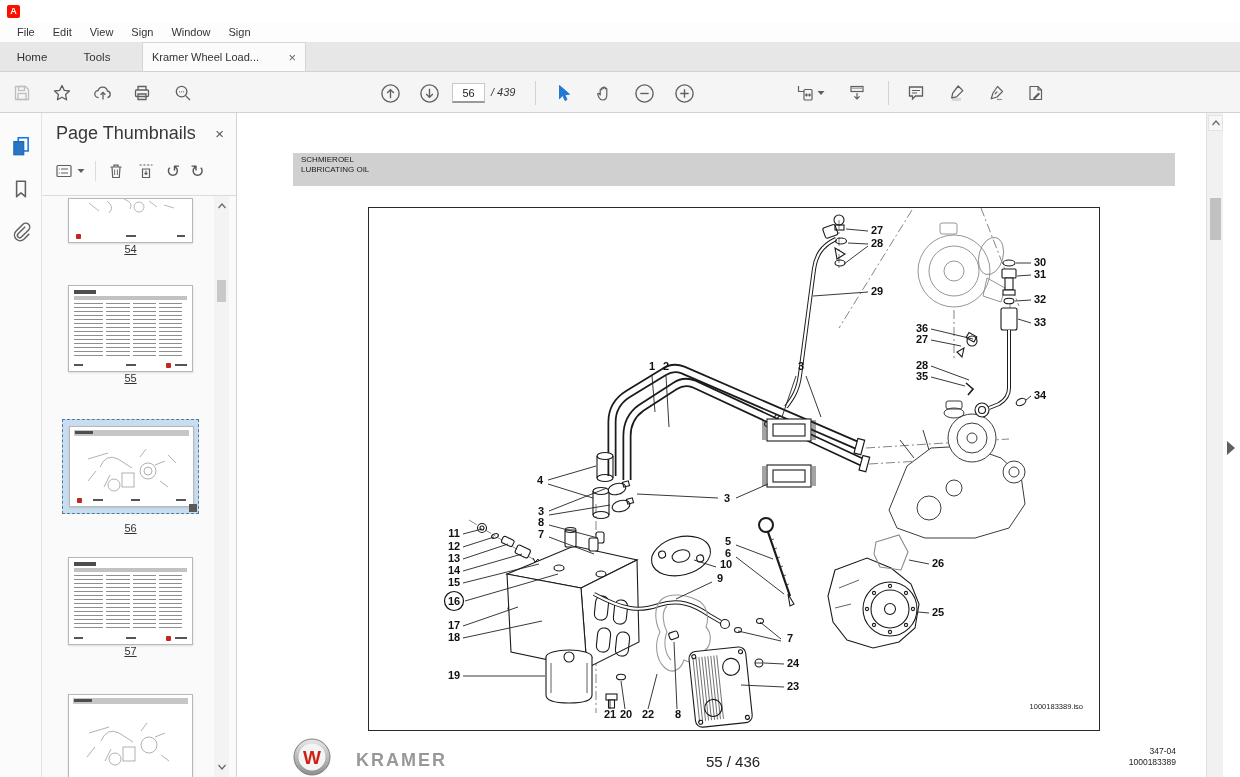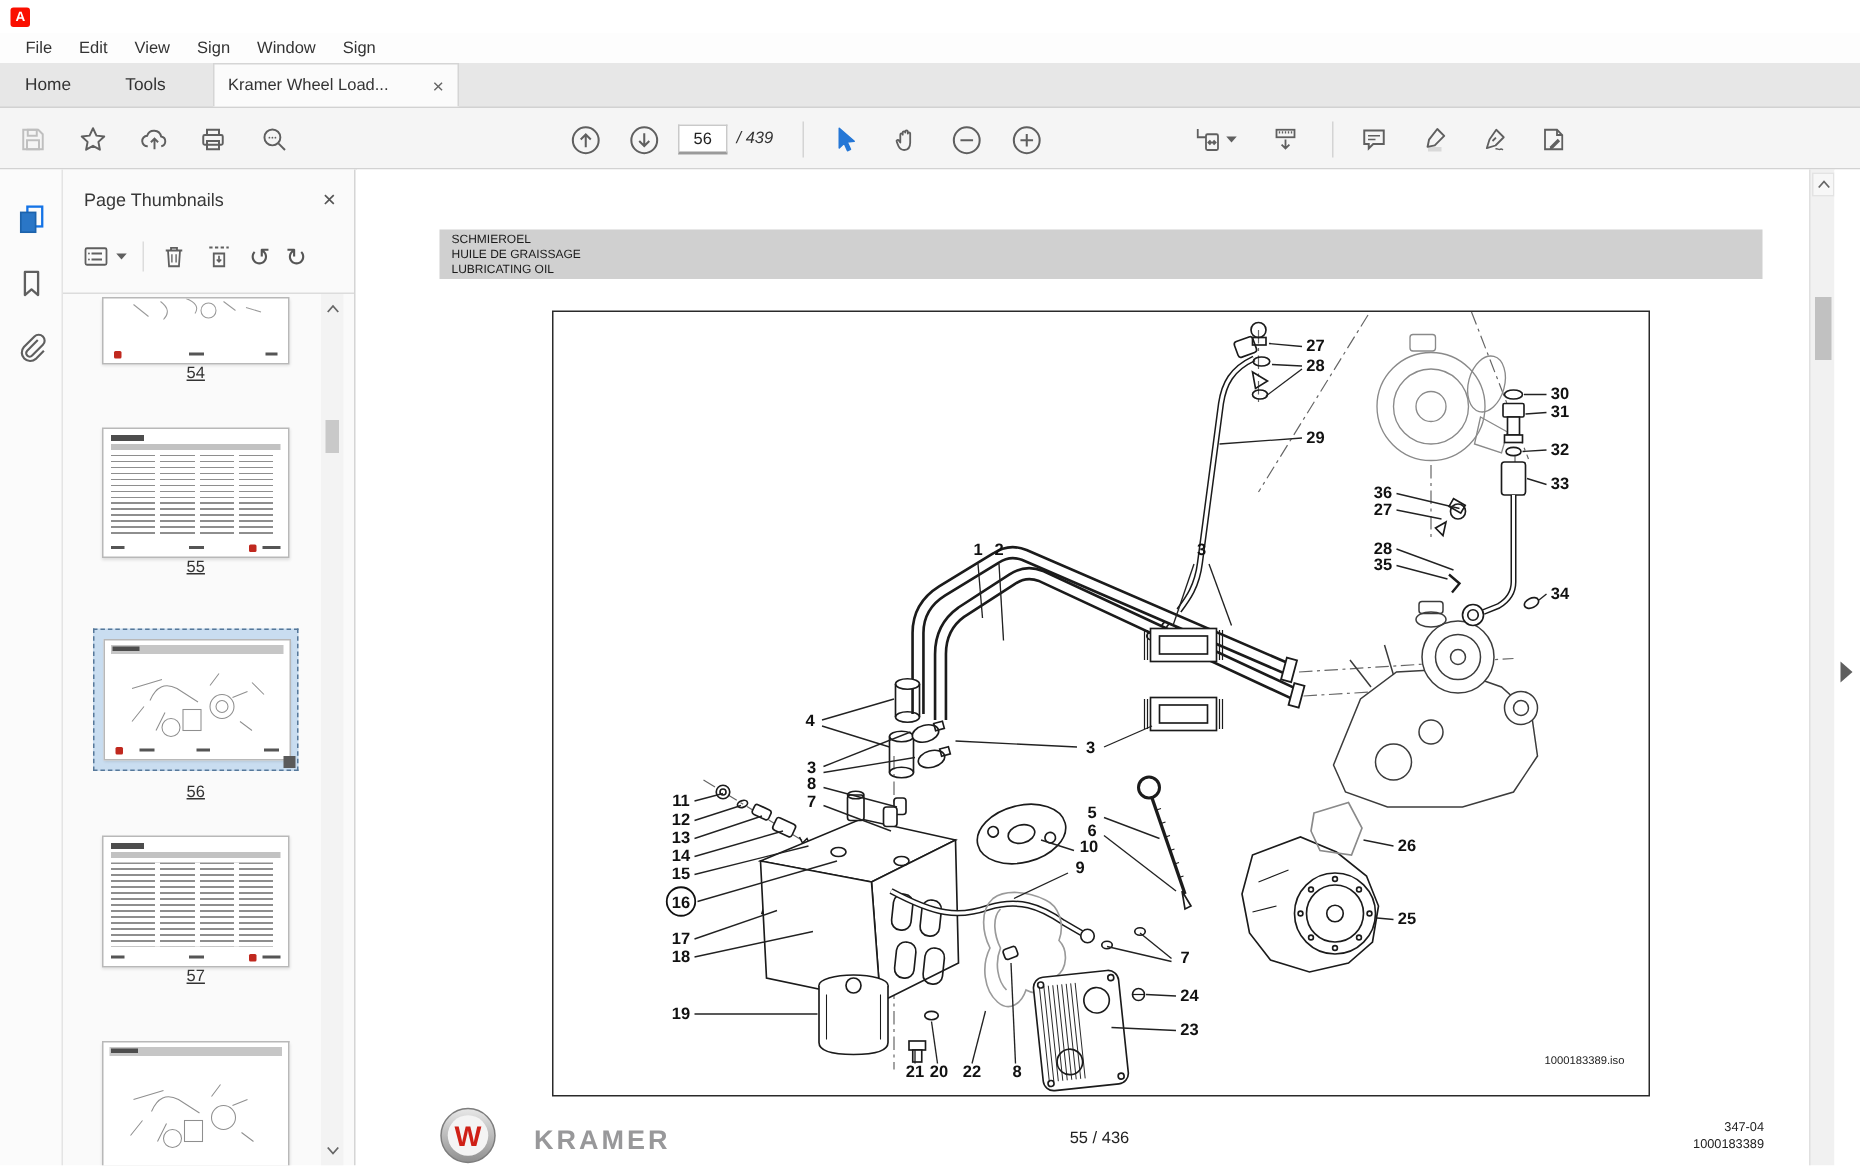--- a/index.html
+++ b/index.html
@@ -52,21 +52,21 @@
   
   .rail { position:absolute; left:0; top:0; width:42px; height:664px; background:#fbfbfb;
     border-right:1px solid #e4e4e4; }
   .rail-btn { position:absolute; left:10px; width:22px; height:22px; }
 
   
   .panel { position:absolute; left:42px; top:0; width:195px; height:664px; background:#fafafa;
     border-right:1px solid #d5d5d5; }
   .panel-header { position:absolute; left:14px; top:10px; right:8px; height:20px; display:flex;
     align-items:center; justify-content:space-between; }
-  .panel-title { font-size:12px; color:#383838; }
+  .panel-title { font-size:18px; color:#383838; }
   .panel-close { font-size:15px; color:#555; padding:0 4px; }
   .panel-tools { position:absolute; left:12px; top:44px; height:28px; display:flex;
     align-items:center; gap:10px; }
   .ptool { display:flex; align-items:center; }
   .ptool .uglyph { font-size:17px; color:#555; line-height:1; }
   .panel-divider { position:absolute; left:0; top:82px; width:100%; height:1px; background:#dcdcdc; }
   .pt-sep { width:1px; height:20px; background:#dcdcdc; }
 
   .thumb-page { position:absolute; left:26px; width:125px; background:#fff;
     border:1px solid #b8b8b8; box-shadow:0 1px 2px rgba(0,0,0,.12); overflow:hidden; }
@@ -105,21 +105,21 @@
     padding:2px 0 0 8px; }
   .doc-headerbar span { display:block; font-size:8px; line-height:10px; color:#1a1a1a; }
   .diagram-frame { position:absolute; left:130px; top:94px; width:732px; height:524px;
     border:1px solid #2a2a2a; }
   .diagram-frame svg { position:absolute; left:0; top:0; }
 
   .doc-footer-logo { position:absolute; left:55px; top:625px; }
   .brand-text { position:absolute; left:118px; top:637px; font-size:18px; font-weight:bold;
     color:#98989a; letter-spacing:2px; }
   .page-indicator { position:absolute; left:380px; top:640px; width:230px; text-align:center;
-    font-size:11px; color:#222; }
+    font-size:15px; color:#222; }
   .doc-codes { position:absolute; left:790px; top:633px; width:148px; text-align:right;
     font-size:8.5px; line-height:11px; color:#222; }
 
   
   .vscroll { position:absolute; left:1206px; top:0; width:17px; height:664px; background:#f1f1f1;
     border-left:1px solid #e0e0e0; }
   .vs-arrow { position:absolute; left:1px; top:2px; width:15px; height:16px; background:#f7f7f7;
     border:1px solid #e3e3e3; display:flex; align-items:center; justify-content:center; }
   .vs-thumb { position:absolute; left:3px; top:85px; width:11px; height:42px; background:#c1c1c1; }
   .rightstrip { position:absolute; left:1223px; top:0; width:17px; height:664px; background:#fff; }
@@ -428,21 +428,20 @@
             <path d="M.5 1L4 5l3.5-4" fill="none" stroke="#666" stroke-width="1.2"></path>
           </svg>
       </div>
     </div>
 
     <div class="collapse-left"></div>
 
     <div class="docarea">
       <div class="doc-headerbar">
         <span>SCHMIEROEL</span>
-        <span>HUILE DE GRAISSAGE</span>
         <span>LUBRICATING OIL</span>
       </div>
 
       <div class="diagram-frame">
         <svg width="730" height="522" viewBox="0 0 730 522">
 
           <g stroke="#666" stroke-width=".8" fill="none" stroke-dasharray="9 3 2 3">
             <path d="M543,2 L470,120"></path>
               <path d="M612,0 L650,98"></path>
               <path d="M585,102 V150"></path>

